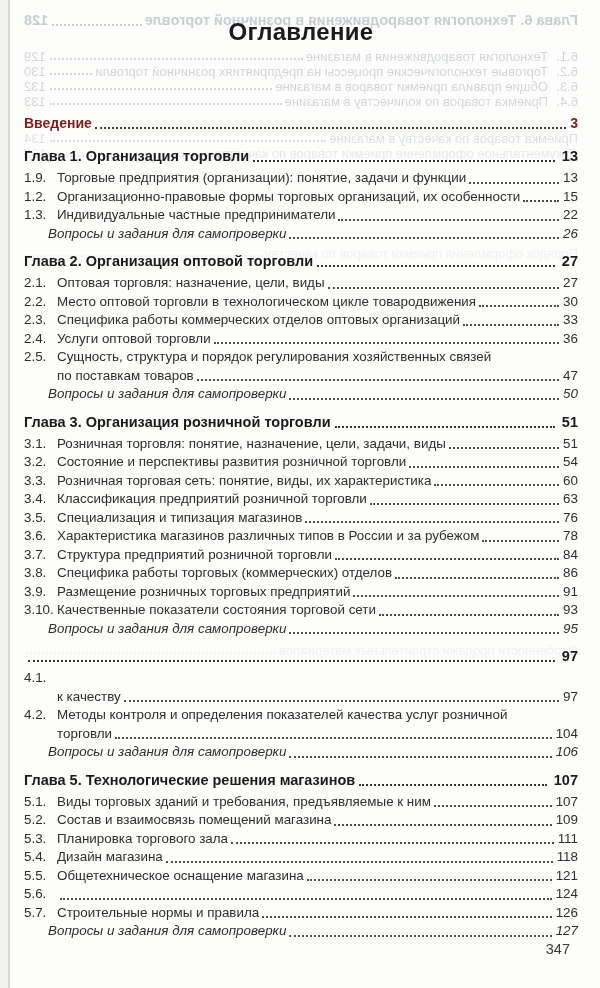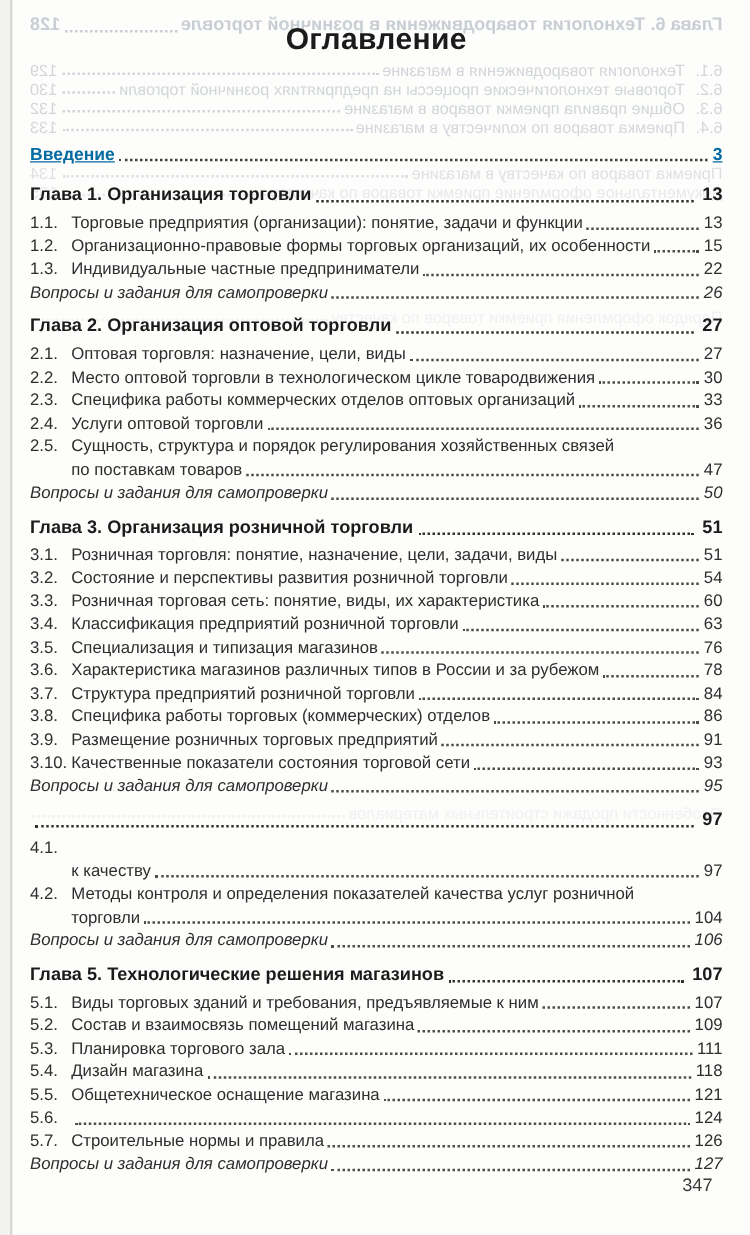--- a/index.html
+++ b/index.html
@@ -24,33 +24,33 @@
     letter-spacing:.3px;
   }
 
   .row{display:flex;align-items:flex-end;}
   .txt{white-space:nowrap;}
   .num{flex:none;width:33px;white-space:nowrap;}
   .pg{flex:none;padding-left:2px;white-space:nowrap;}
   .dots{flex:1 1 auto;min-width:6px;border-bottom:2px dotted #4d4d4d;margin:0 2px 4px 3px;}
 
   
-  .intro-row{margin-top:66px;font-size:14px;line-height:20px;font-weight:700;color:#0369a1;text-decoration:underline;}
+  .intro-row{margin-top:66px;font-size:14px;line-height:20px;font-weight:700;color:#7f1d1d;}
   .intro-row .dots{border-bottom:2px dotted #3f3f3f;margin-bottom:4px;}
 
   
   .chapter{margin-top:8px;}
   .chapter.first{margin-top:13px;}
   .chead{font-size:14.5px;line-height:21px;font-weight:700;color:#1b1b1b;}
   .chead .dots{border-bottom:2.5px dotted #333;margin:0 3px 5px 4px;}
   .chead .pg{padding-left:4px;}
   .entries{margin-top:2px;}
   .entry,.selfcheck{font-size:13.4px;line-height:18.5px;color:#2e2e2e;}
   .cont{padding-left:33px;}
-  .selfcheck{font-style:italic;}
+  .selfcheck{font-style:italic;margin-left:24px;}
 
   
   .folio{position:absolute;top:941px;right:30px;font-size:14.5px;color:#3a3a3a;}
 
   
   .ghost{position:absolute;left:24px;right:22px;transform:scaleX(-1);
     color:#97a1ae;display:flex;align-items:flex-end;filter:blur(.3px);
     pointer-events:none;}
   .ghost .dots{border-bottom:2px dotted currentColor;margin:0 2px 4px 3px;}
   .ghost .num{width:30px;}
@@ -131,21 +131,21 @@
     </div>
 
     <div class="chapter first">
       <div class="row chead">
         <span class="txt">Глава 1. Организация торговли</span>
         <span class="dots"></span>
         <span class="pg">13</span>
       </div>
       <div class="entries">
         <div class="row entry">
-          <span class="num">1.1.</span>
+          <span class="num">1.9.</span>
           <span class="txt">Торговые предприятия (организации): понятие, задачи и функции</span>
           <span class="dots"></span>
           <span class="pg">13</span>
         </div>
         <div class="row entry">
           <span class="num">1.2.</span>
           <span class="txt">Организационно-правовые формы торговых организаций, их особенности</span>
           <span class="dots"></span>
           <span class="pg">15</span>
         </div>

